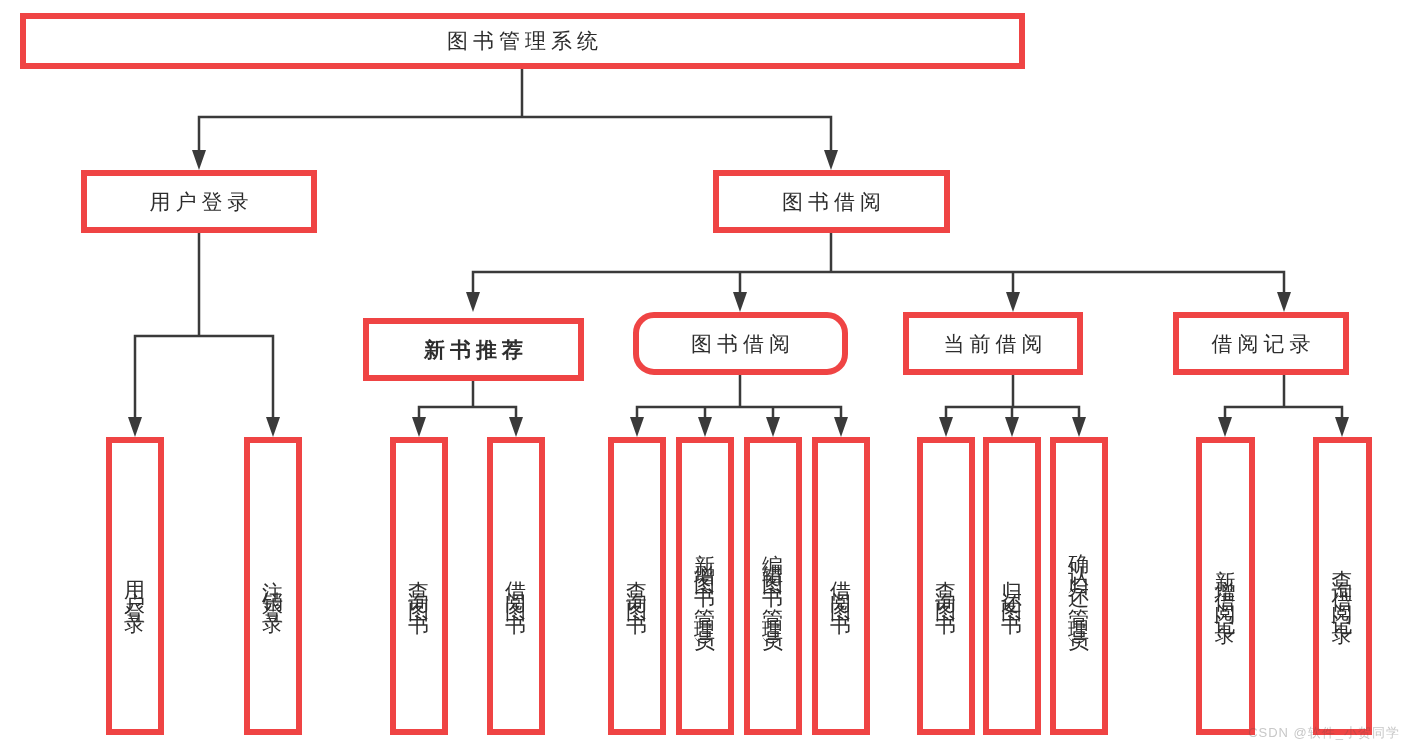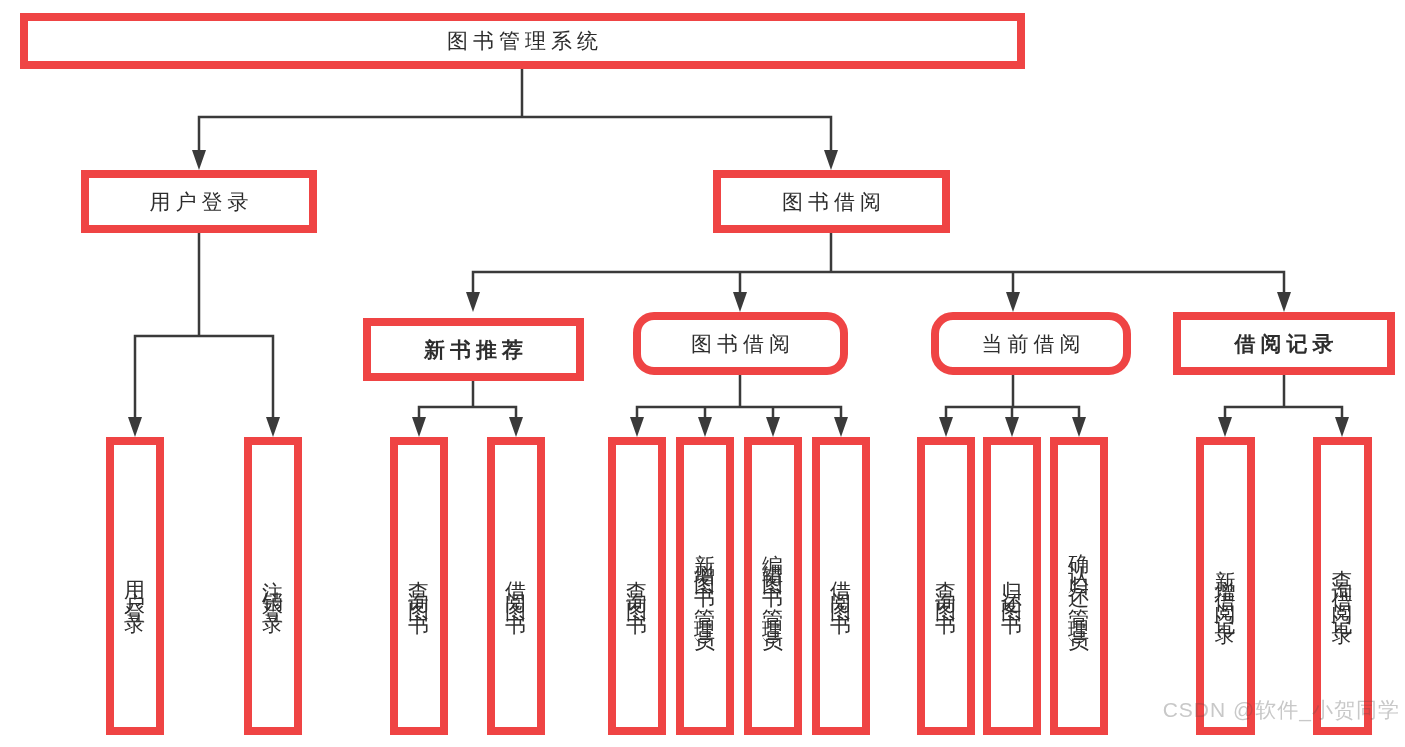--- a/index.html
+++ b/index.html
@@ -8,40 +8,40 @@
     width:1405px;height:747px;
     background:#ffffff;
     font-family:"Liberation Sans","DejaVu Sans",sans-serif;
     overflow:hidden;
   }
   .connectors{position:absolute;left:0;top:0;width:1405px;height:747px;}
   .box{
     position:absolute;
     box-sizing:border-box;
     background:#ffffff;
-    border:8px solid #ef4444;
+    border:6px solid #ef4444;
     display:flex;align-items:center;justify-content:center;
     color:#2d2d2d;
     z-index:2;
   }
   .hbox{font-size:21px;letter-spacing:5px;}
   .hbox .lbl{padding-left:5px;white-space:nowrap;}
   .vbox{width:58px;top:437px;height:298px;}
   .vbox .lbl{
     writing-mode:vertical-rl;
     text-orientation:mixed;
     font-size:21px;
     line-height:1;
     letter-spacing:11px;
     white-space:nowrap;
   }
   .watermark{
     position:absolute;
-    right:5px;bottom:23px;
-    font-size:21px;
+    right:5px;bottom:5px;
+    font-size:13px;
     letter-spacing:1px;
     color:#c8c8c8;
     z-index:5;
     mix-blend-mode:darken;
     white-space:nowrap;
     margin-top:16px;
   }
 </style>
 </head>
 <body>
@@ -98,24 +98,24 @@
   <div class="box hbox" style="left:713px;top:170px;width:237px;height:63px;">
     <span class="lbl">图书借阅</span>
   </div>
 
   <div class="box hbox" style="left:363px;top:318px;width:221px;height:63px;font-weight:bold;">
     <span class="lbl">新书推荐</span>
   </div>
   <div class="box hbox" style="left:633px;top:312px;width:215px;height:63px;border-radius:21px;">
     <span class="lbl">图书借阅</span>
   </div>
-  <div class="box hbox" style="left:931px;top:312px;width:200px;height:63px;border-radius:22px;">
+  <div class="box hbox" style="left:903px;top:312px;width:180px;height:63px;">
     <span class="lbl">当前借阅</span>
   </div>
-  <div class="box hbox" style="left:1173px;top:312px;width:222px;height:63px;font-weight:bold;">
+  <div class="box hbox" style="left:1173px;top:312px;width:176px;height:63px;">
     <span class="lbl">借阅记录</span>
   </div>
 
   <div class="box vbox" style="left:106px;">
     <span class="lbl">用户登录</span>
   </div>
   <div class="box vbox" style="left:244px;">
     <span class="lbl">注销登录</span>
   </div>
 

